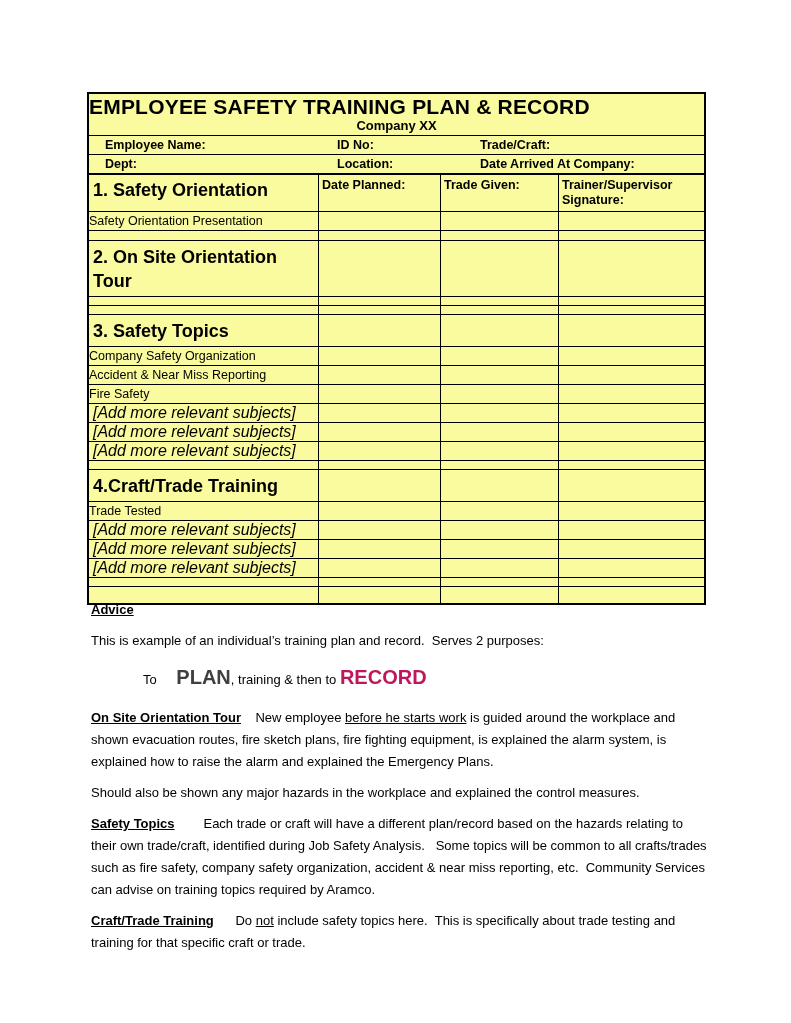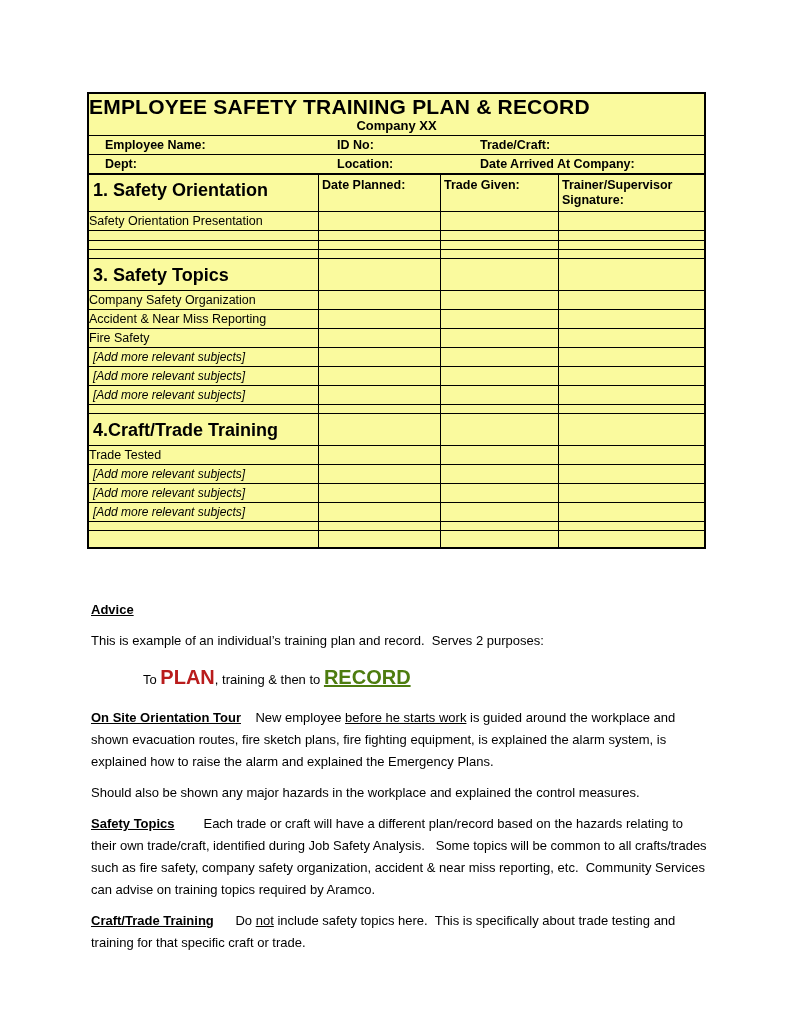--- a/index.html
+++ b/index.html
@@ -26,21 +26,21 @@
   .grid{display:grid;grid-template-columns:229px 122px 118px 146px;border-top:1px solid #000;}
   .cell{box-sizing:border-box;min-height:100%;}
   .c2,.c3,.c4{border-left:1px solid #000;}
 
   .head-row{border-top:2px solid #000;}
   .head-row .c1{font-size:18px;font-weight:bold;padding:4px 4px 2px;line-height:22px;}
   .col-label{font-size:12.5px;font-weight:bold;padding:3px 3px;line-height:15px;}
 
   .r-item .c1{font-size:12.5px;padding:1px 0;line-height:16px;}
   .r-item{min-height:18px;}
-  .r-italic .c1{font-size:12px;font-style:italic;padding:1px 4px;line-height:16px;}
+  .r-italic .c1{font-size:16px;font-style:italic;padding:1px 4px;line-height:16px;}
   .r-italic{min-height:18px;}
   .r-section .c1{font-size:18px;font-weight:bold;padding:4px 4px 3px;line-height:24px;}
   .r-thin{height:8px;}
   .r-spacer{height:9px;}
   .r-empty{height:16px;}
 
   
   .advice{position:absolute;left:91px;top:599px;width:616px;font-size:13px;line-height:22px;}
   .advice p{white-space:pre-wrap;margin:0;}
   .advice-heading{font-weight:bold;text-decoration:underline;margin:0 0 9px !important;}
@@ -89,20 +89,26 @@
           <div class="cell c2"></div>
           <div class="cell c3"></div>
           <div class="cell c4"></div>
         </div>
         <div class="grid r-spacer">
           <div class="cell c1"></div>
           <div class="cell c2"></div>
           <div class="cell c3"></div>
           <div class="cell c4"></div>
         </div>
+        <div class="grid r-section">
+          <div class="cell c1">2. On Site Orientation Tour</div>
+          <div class="cell c2"></div>
+          <div class="cell c3"></div>
+          <div class="cell c4"></div>
+        </div>
         <div class="grid r-thin">
           <div class="cell c1"></div>
           <div class="cell c2"></div>
           <div class="cell c3"></div>
           <div class="cell c4"></div>
         </div>
         <div class="grid r-thin">
           <div class="cell c1"></div>
           <div class="cell c2"></div>
           <div class="cell c3"></div>
@@ -197,21 +203,21 @@
           <div class="cell c2"></div>
           <div class="cell c3"></div>
           <div class="cell c4"></div>
         </div>
       </div>
   </div>
 
   <div class="advice">
     <p class="advice-heading">Advice</p>
     <p class="intro">This is example of an individual’s training plan and record.  Serves 2 purposes:</p>
-    <p class="purpose"><span>To </span><span class="plan" style="color: #b91c1c;">PLAN</span><span>, training &amp; then to </span><span class="record" style="color: #4d7c0f; text-decoration: underline;">RECORD</span></p>
+    <p class="purpose"><span>To </span><span class="plan" style="color: #404040; margin-left: 16px;">PLAN</span><span>, training &amp; then to </span><span class="record" style="color: #be185d;">RECORD</span></p>
     <div id="paragraphs">
         <p class="body-par"><span class="seg-bu">On Site Orientation Tour</span><span class="seg-n">    New employee </span><span class="seg-u">before he starts work</span><span class="seg-n"> is guided around the workplace and shown evacuation routes, fire sketch plans, fire fighting equipment, is explained the alarm system, is explained how to raise the alarm and explained the Emergency Plans.</span></p>
         <p class="body-par"><span class="seg-n">Should also be shown any major hazards in the workplace and explained the control measures.</span></p>
         <p class="body-par"><span class="seg-bu">Safety Topics</span><span class="seg-n">        Each trade or craft will have a different plan/record based on the hazards relating to their own trade/craft, identified during Job Safety Analysis.   Some topics will be common to all crafts/trades such as fire safety, company safety organization, accident &amp; near miss reporting, etc.  Community Services can advise on training topics required by Aramco.</span></p>
         <p class="body-par"><span class="seg-bu">Craft/Trade Training</span><span class="seg-n">      Do </span><span class="seg-u">not</span><span class="seg-n"> include safety topics here.  This is specifically about trade testing and training for that specific craft or trade.</span></p>
       </div>
   </div>
 
 </div>
 

